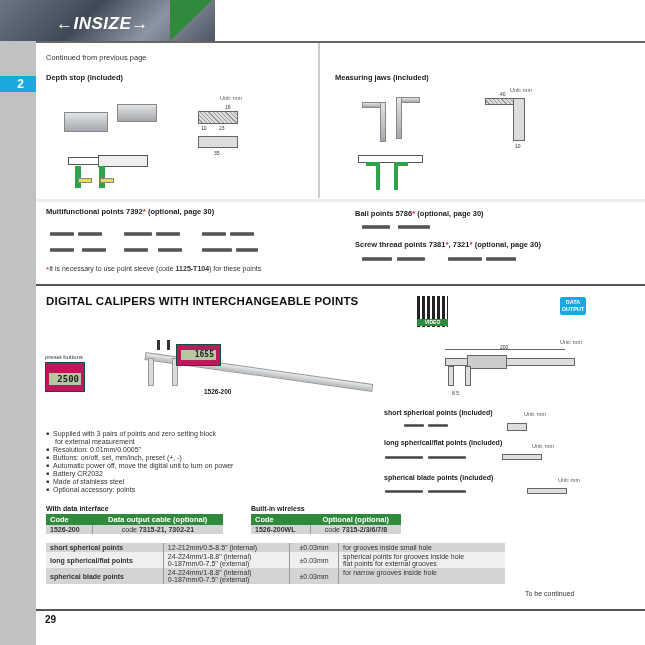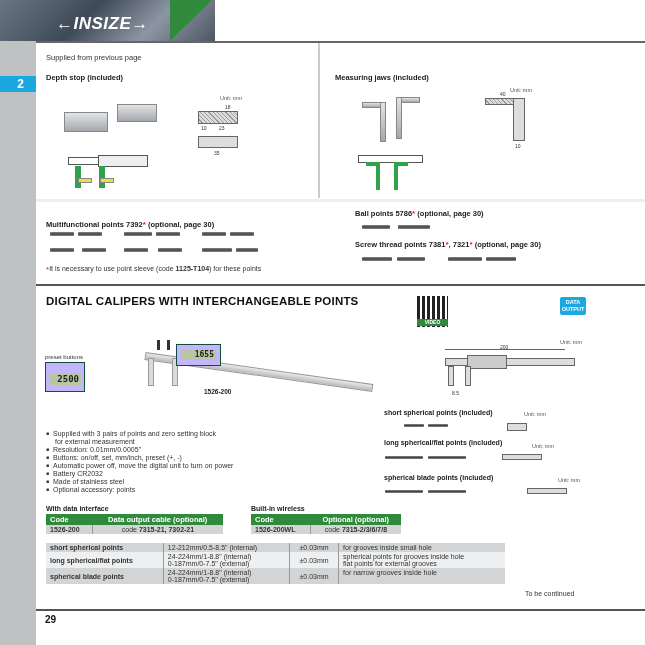--- a/index.html
+++ b/index.html
@@ -32,35 +32,35 @@
   td { padding: 1px 4px; color: #333; border-right: 1px solid #999; }
   .rowA td { background: #d3d4d6; }
   .rowB td { background: #eeeff0; }
   
   .gray-block { background: linear-gradient(180deg, #e2e4e6, #a4a8ad); border: 1px solid #888; }
   .green { background: #2fa34a; }
   .yellow { background: #e8e23a; border: 1px solid #888; }
   .pt { height: 4px; background: linear-gradient(180deg, #888, #444, #888); border-radius: 1px; }
   .drw { border: 1px solid #666; background: #ddd; }
   .dim { font-size: 5px; color: #333; }
-  .lcd { background: #c4b5fd; border: 1px solid #0f4f3a; }
+  .lcd { background: #be185d; border: 1px solid #0f4f3a; }
   .lcd-screen { background: #b7c7a0; color: #222; font-family: "DejaVu Sans Mono", monospace; font-weight: bold; text-align: right; }
 </style>
 </head>
 <body>
 
 <div class="abs hdr-img"></div>
 <div class="abs hdr-green"></div>
 <div class="abs logo">←INSIZE→</div>
 <div class="abs hdr-line"></div>
 <div class="abs sidebar"></div>
 <div class="abs tab2">2</div>
 <div class="abs vdiv"></div>
 
-<div class="abs t-small" style="left:46px;top:53px;">Supplied from previous page</div>
+<div class="abs t-small" style="left:46px;top:53px;">Continued from previous page</div>
 <div class="abs t-bold" style="left:46px;top:73px;">Depth stop (included)</div>
 <div class="abs gray-block" style="left:64px;top:112px;width:44px;height:20px;"></div>
 <div class="abs gray-block" style="left:117px;top:104px;width:40px;height:18px;"></div>
 <div class="abs unit" style="left:220px;top:95px;">Unit: mm</div>
 <div class="abs drw" style="left:198px;top:111px;width:40px;height:13px;background:repeating-linear-gradient(45deg,#ddd 0 2px,#999 2px 3px);"></div>
 <div class="abs dim" style="left:225px;top:104px;">18</div>
 <div class="abs dim" style="left:201px;top:125px;">10</div>
 <div class="abs dim" style="left:219px;top:125px;">23</div>
 <div class="abs drw" style="left:198px;top:136px;width:40px;height:12px;"></div>
 <div class="abs dim" style="left:214px;top:150px;">35</div>
@@ -83,21 +83,21 @@
 <div class="abs dim" style="left:500px;top:91px;">40</div>
 <div class="abs dim" style="left:515px;top:143px;">10</div>
 <div class="abs" style="left:358px;top:155px;width:65px;height:8px;border:1px solid #555;background:#fff;"></div>
 <div class="abs green" style="left:366px;top:162px;width:14px;height:4px;"></div>
 <div class="abs green" style="left:376px;top:162px;width:4px;height:28px;"></div>
 <div class="abs green" style="left:394px;top:162px;width:14px;height:4px;"></div>
 <div class="abs green" style="left:394px;top:162px;width:4px;height:28px;"></div>
 
 <div class="abs hsep"></div>
 
-<div class="abs t-bold" style="left:46px;top:220px;">
+<div class="abs t-bold" style="left:46px;top:207px;">
   <span>Multifunctional points 7392</span><span class="star">*</span> <span>(optional, page 30)</span>
 </div>
 <div class="abs pt" style="left:50px;top:232px;width:24px;"></div>
 <div class="abs pt" style="left:78px;top:232px;width:24px;"></div>
 <div class="abs pt" style="left:124px;top:232px;width:28px;"></div>
 <div class="abs pt" style="left:156px;top:232px;width:24px;"></div>
 <div class="abs pt" style="left:202px;top:232px;width:24px;"></div>
 <div class="abs pt" style="left:230px;top:232px;width:24px;"></div>
 <div class="abs pt" style="left:50px;top:248px;width:24px;"></div>
 <div class="abs pt" style="left:82px;top:248px;width:24px;"></div>

